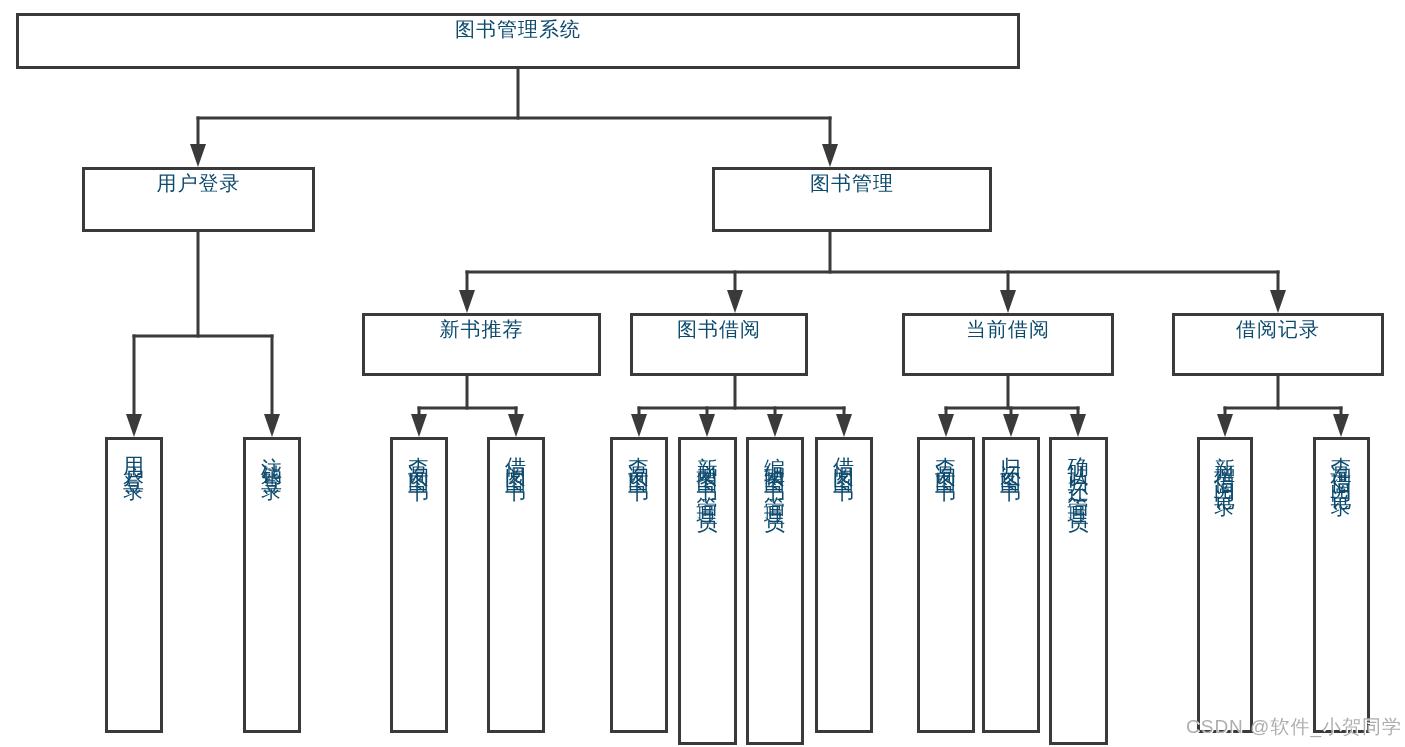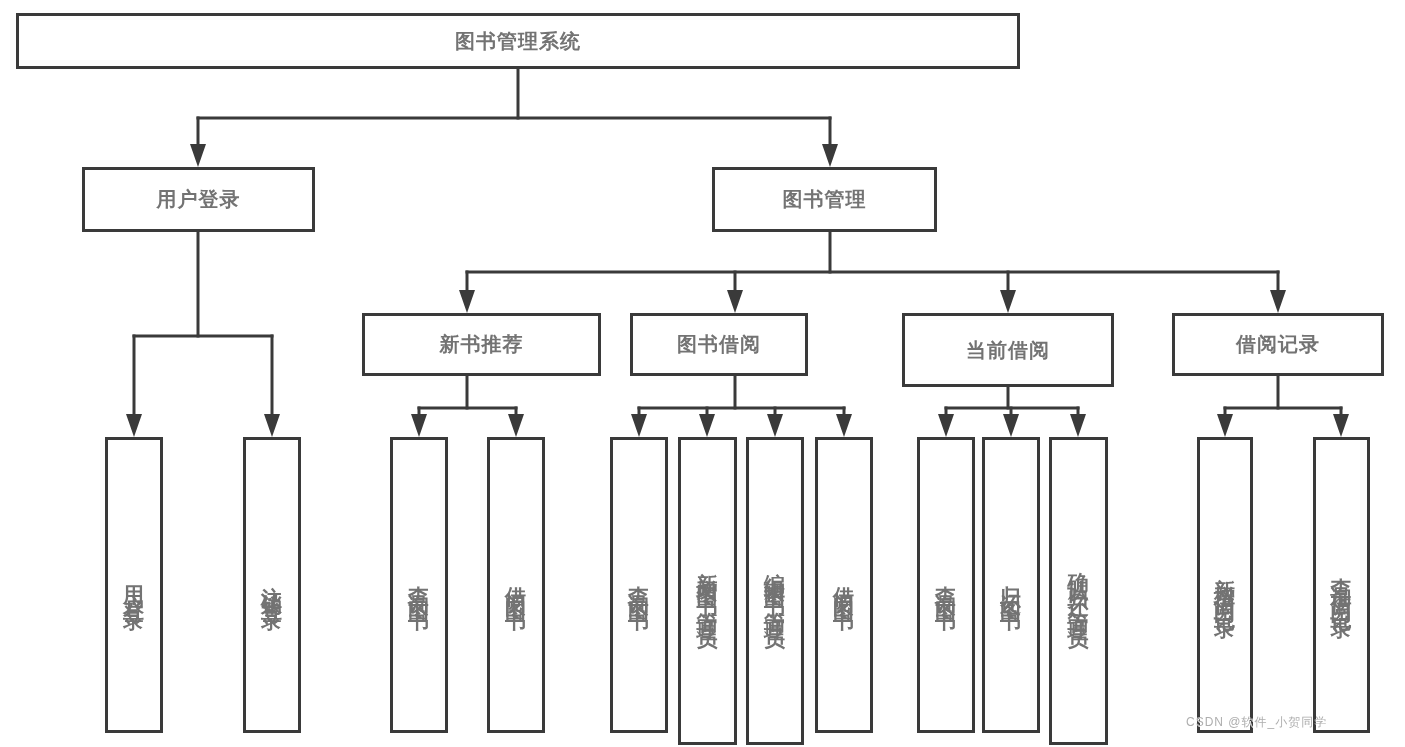--- a/index.html
+++ b/index.html
@@ -10,43 +10,41 @@
     font-family:"Liberation Sans","DejaVu Sans",sans-serif;
     overflow:hidden;
   }
   #wires { position:absolute; left:0; top:0; z-index:0; }
   .node {
     position:absolute;
     box-sizing:border-box;
     background:#ffffff;
     border:3px solid #3a3a3a;
     display:flex;
-    align-items:center;
     justify-content:center;
-    color:#737373;
+    color:#0c4a6e;
     z-index:1;
-    font-weight:bold;
   }
   .node.h span {
     font-size:20px;
     letter-spacing:1px;
     white-space:nowrap;
   }
   .node.v span {
     writing-mode:vertical-rl;
     text-orientation:mixed;
     font-size:21px;
     letter-spacing:8px;
     line-height:1;
   }
   .watermark {
     position:absolute;
     z-index:3;
     left:1186px; top:714px;
-    font-size:12px;
+    font-size:19px;
     color:#aeaeae;
     letter-spacing:1px;
     white-space:nowrap;
     text-shadow:1px 1px 0 #ffffff;
   }
 </style>
 </head>
 <body>
 
 <div id="canvas">
@@ -124,31 +122,31 @@
     </g>
   </svg>
 
   <div class="node h" style="left:16px;top:13px;width:1004px;height:56px">
     <span>图书管理系统</span>
   </div>
 
   <div class="node h" style="left:82px;top:167px;width:233px;height:65px">
     <span>用户登录</span>
   </div>
-  <div class="node h" style="left:712px;top:167px;width:225px;height:65px">
+  <div class="node h" style="left:712px;top:167px;width:280px;height:65px">
     <span>图书管理</span>
   </div>
 
   <div class="node h" style="left:362px;top:313px;width:239px;height:63px">
     <span>新书推荐</span>
   </div>
   <div class="node h" style="left:630px;top:313px;width:178px;height:63px">
     <span>图书借阅</span>
   </div>
-  <div class="node h" style="left:902px;top:313px;width:212px;height:74px">
+  <div class="node h" style="left:902px;top:313px;width:212px;height:63px">
     <span>当前借阅</span>
   </div>
   <div class="node h" style="left:1172px;top:313px;width:212px;height:63px">
     <span>借阅记录</span>
   </div>
 
   <div class="node v" style="left:105px;top:437px;width:58px;height:296px">
     <span>用户登录</span>
   </div>
   <div class="node v" style="left:243px;top:437px;width:58px;height:296px">

